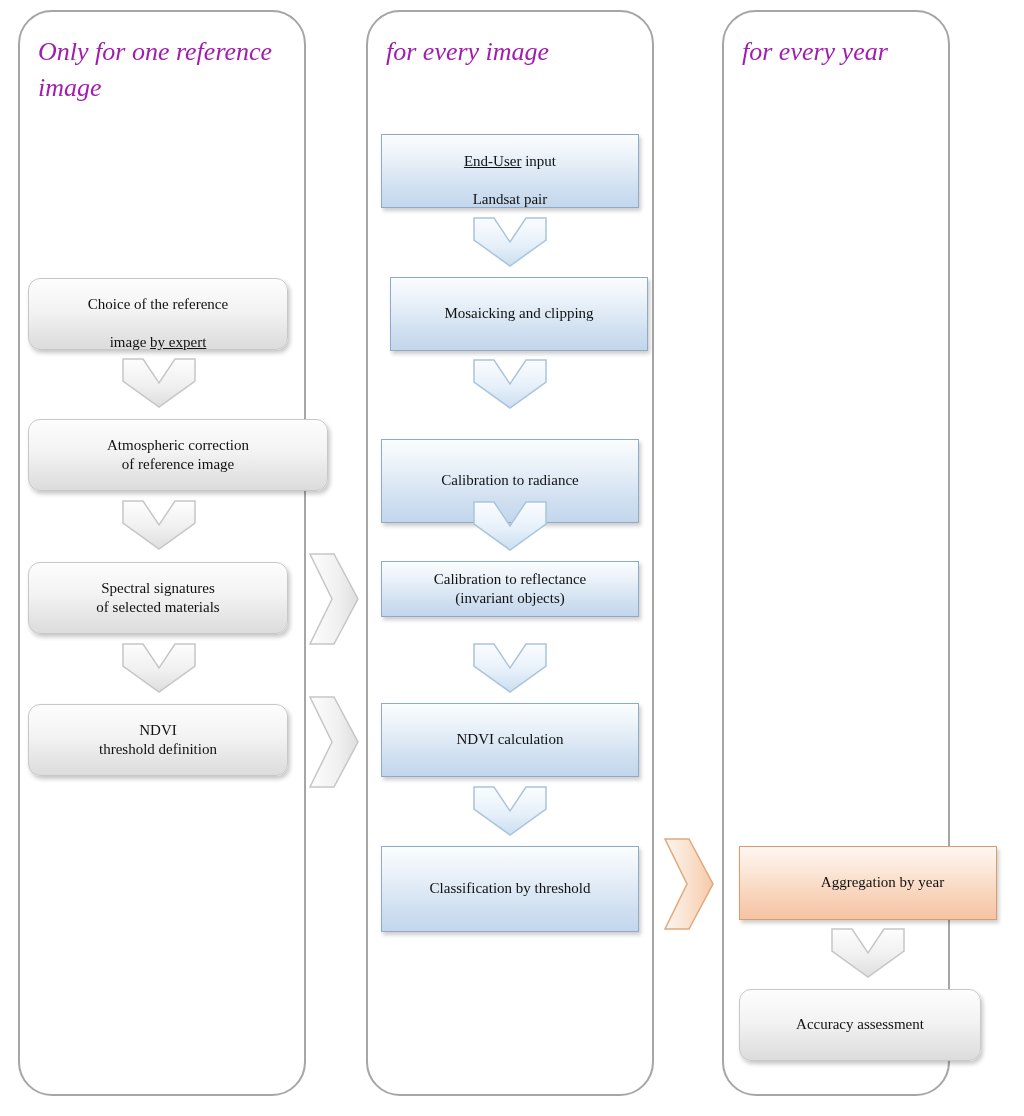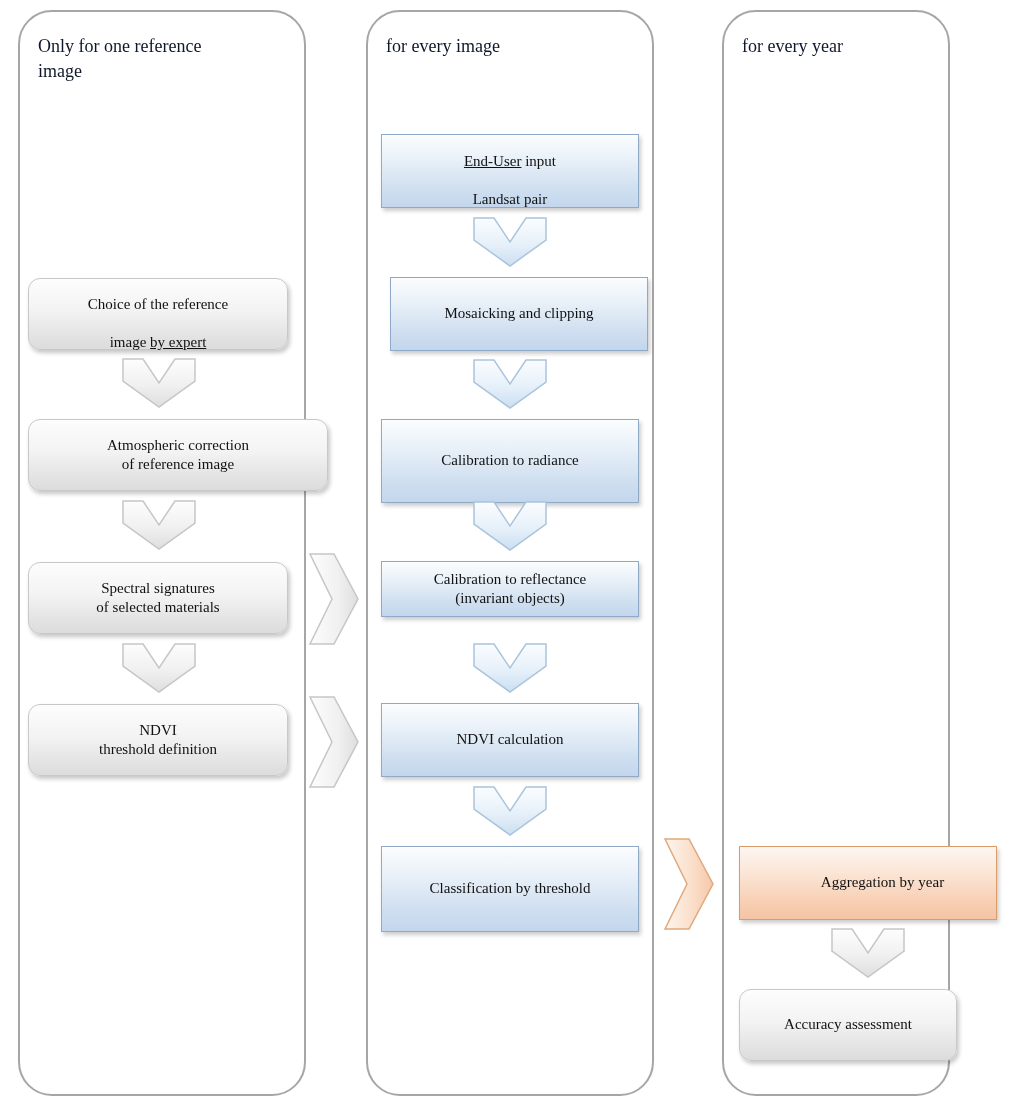--- a/index.html
+++ b/index.html
@@ -25,23 +25,24 @@
   }
   #panel-reference { left: 18px;  top: 10px; width: 288px;  height: 1086px; }
   #panel-image     { left: 366px; top: 10px; width: 288px;  height: 1086px; }
   #panel-year      { left: 722px; top: 10px; width: 228px;  height: 1086px; }
 
   .panel-caption {
     position: absolute;
     left: 18px;
     top: 22px;
     width: 250px;
-    font-size: 18px;
+    font-style: italic;
+    font-size: 26px;
     line-height: 1.38;
-    color: #0f172a;
+    color: #a21caf;
     white-space: pre-line;
   }
 
   
   .node {
     position: absolute;
     box-sizing: border-box;
     display: flex;
     align-items: center;
     justify-content: center;
@@ -123,42 +124,42 @@
   <span>
     <u>End-User</u><span> input</span><br>
     <span>Landsat pair</span>
   </span>
 </div>
 
 <div class="node blue" style="left:381px; top:277px; width:258px; height:74px;margin-left:9px;">
   <span>Mosaicking and clipping</span>
 </div>
 
-<div class="node blue" style="left:381px; top:419px; width:258px; height:84px;">
+<div class="node blue" style="left:381px; top:439px; width:258px; height:84px;">
   <span>Calibration to radiance</span>
 </div>
 
 <div class="node blue" style="left:381px; top:561px; width:258px; height:56px;">
   <span>Calibration to reflectance
 (invariant objects)</span>
 </div>
 
 <div class="node blue" style="left:381px; top:703px; width:258px; height:74px;">
   <span>NDVI calculation</span>
 </div>
 
 <div class="node blue" style="left:381px; top:846px; width:258px; height:86px;">
   <span>Classification by threshold</span>
 </div>
 
 <div class="node orange" style="left:739px; top:846px; width:258px; height:74px;">
   <span>Aggregation by year</span>
 </div>
 
-<div class="node gray" style="left:739px; top:989px; width:218px; height:72px;">
+<div class="node gray" style="left:739px; top:989px; width:242px; height:72px;">
   <span>Accuracy assessment</span>
 </div>
 
 <div class="arrow" style="left:121px; top:357px;">
   <svg width="76" height="52" viewBox="0 0 76 52">
     <path d="M2,2 L22,2 L38,26 L54,2 L74,2 L74,24 L38,50 L2,24 Z" fill="url(#gg1)" stroke="#c6c6c6" stroke-width="1.5"></path>
     <defs>
       <linearGradient id="gg1" x1="0" y1="0" x2="0" y2="1">
         <stop offset="0%" stop-color="#fdfdfd"></stop>
           <stop offset="55%" stop-color="#f0f0f0"></stop>

